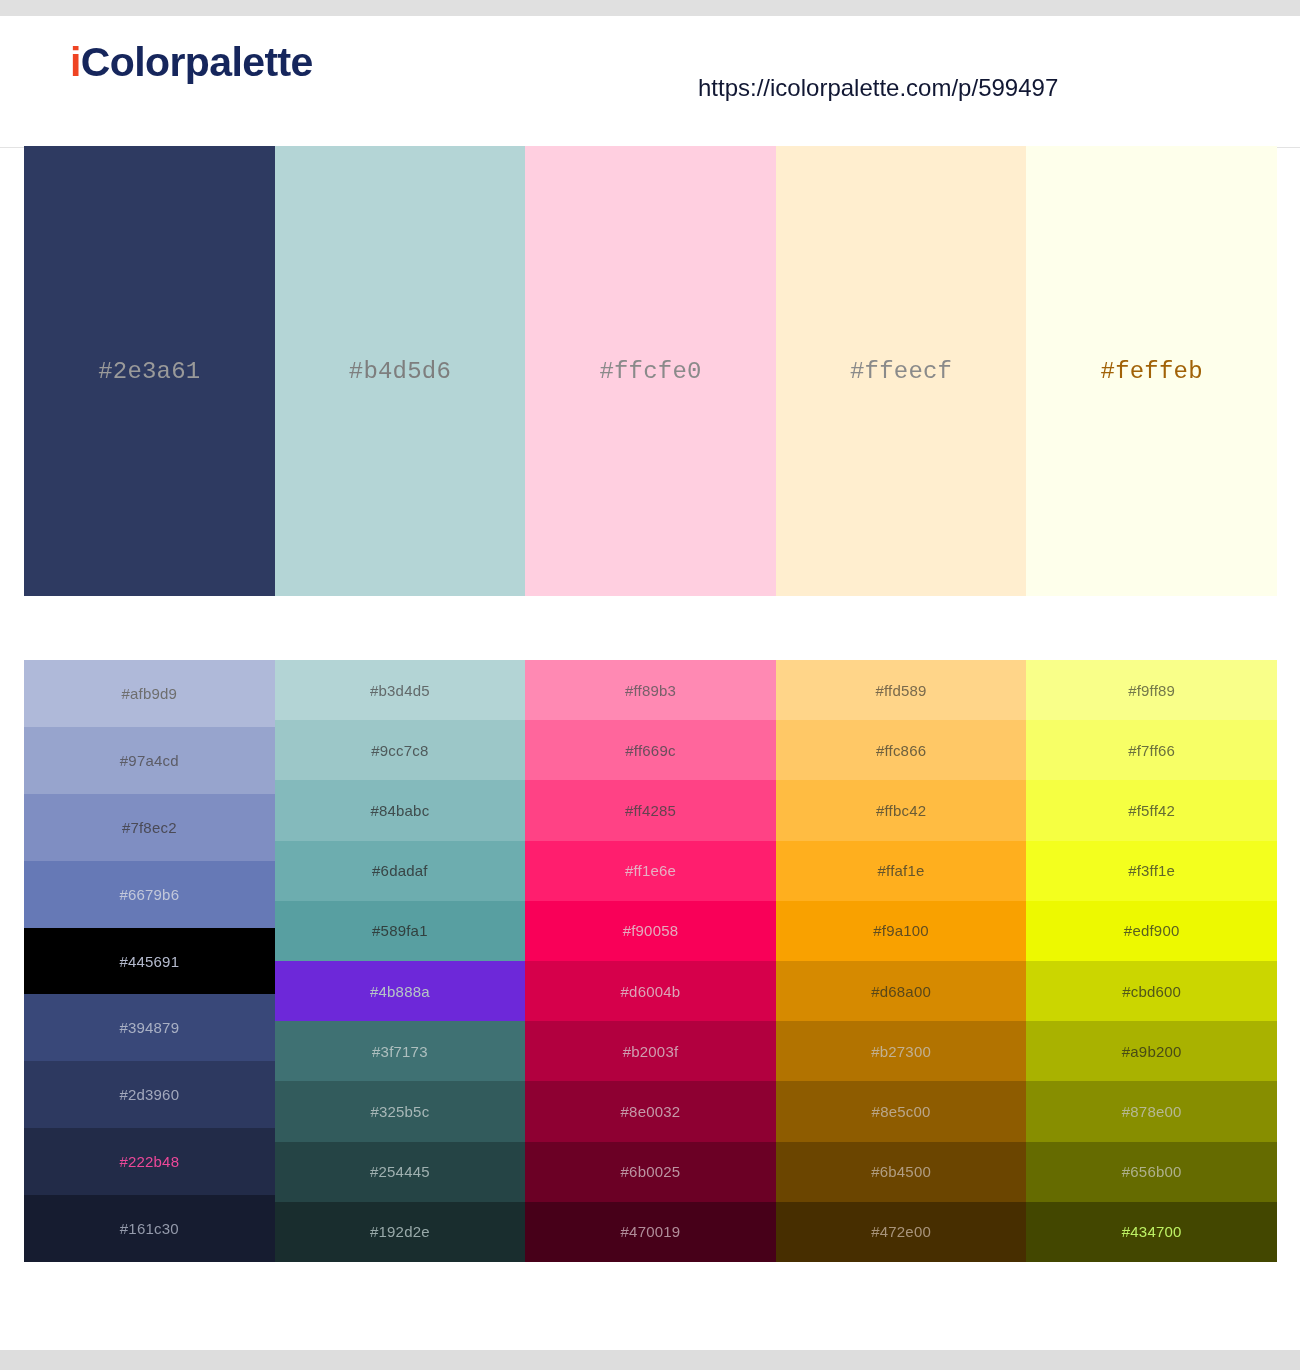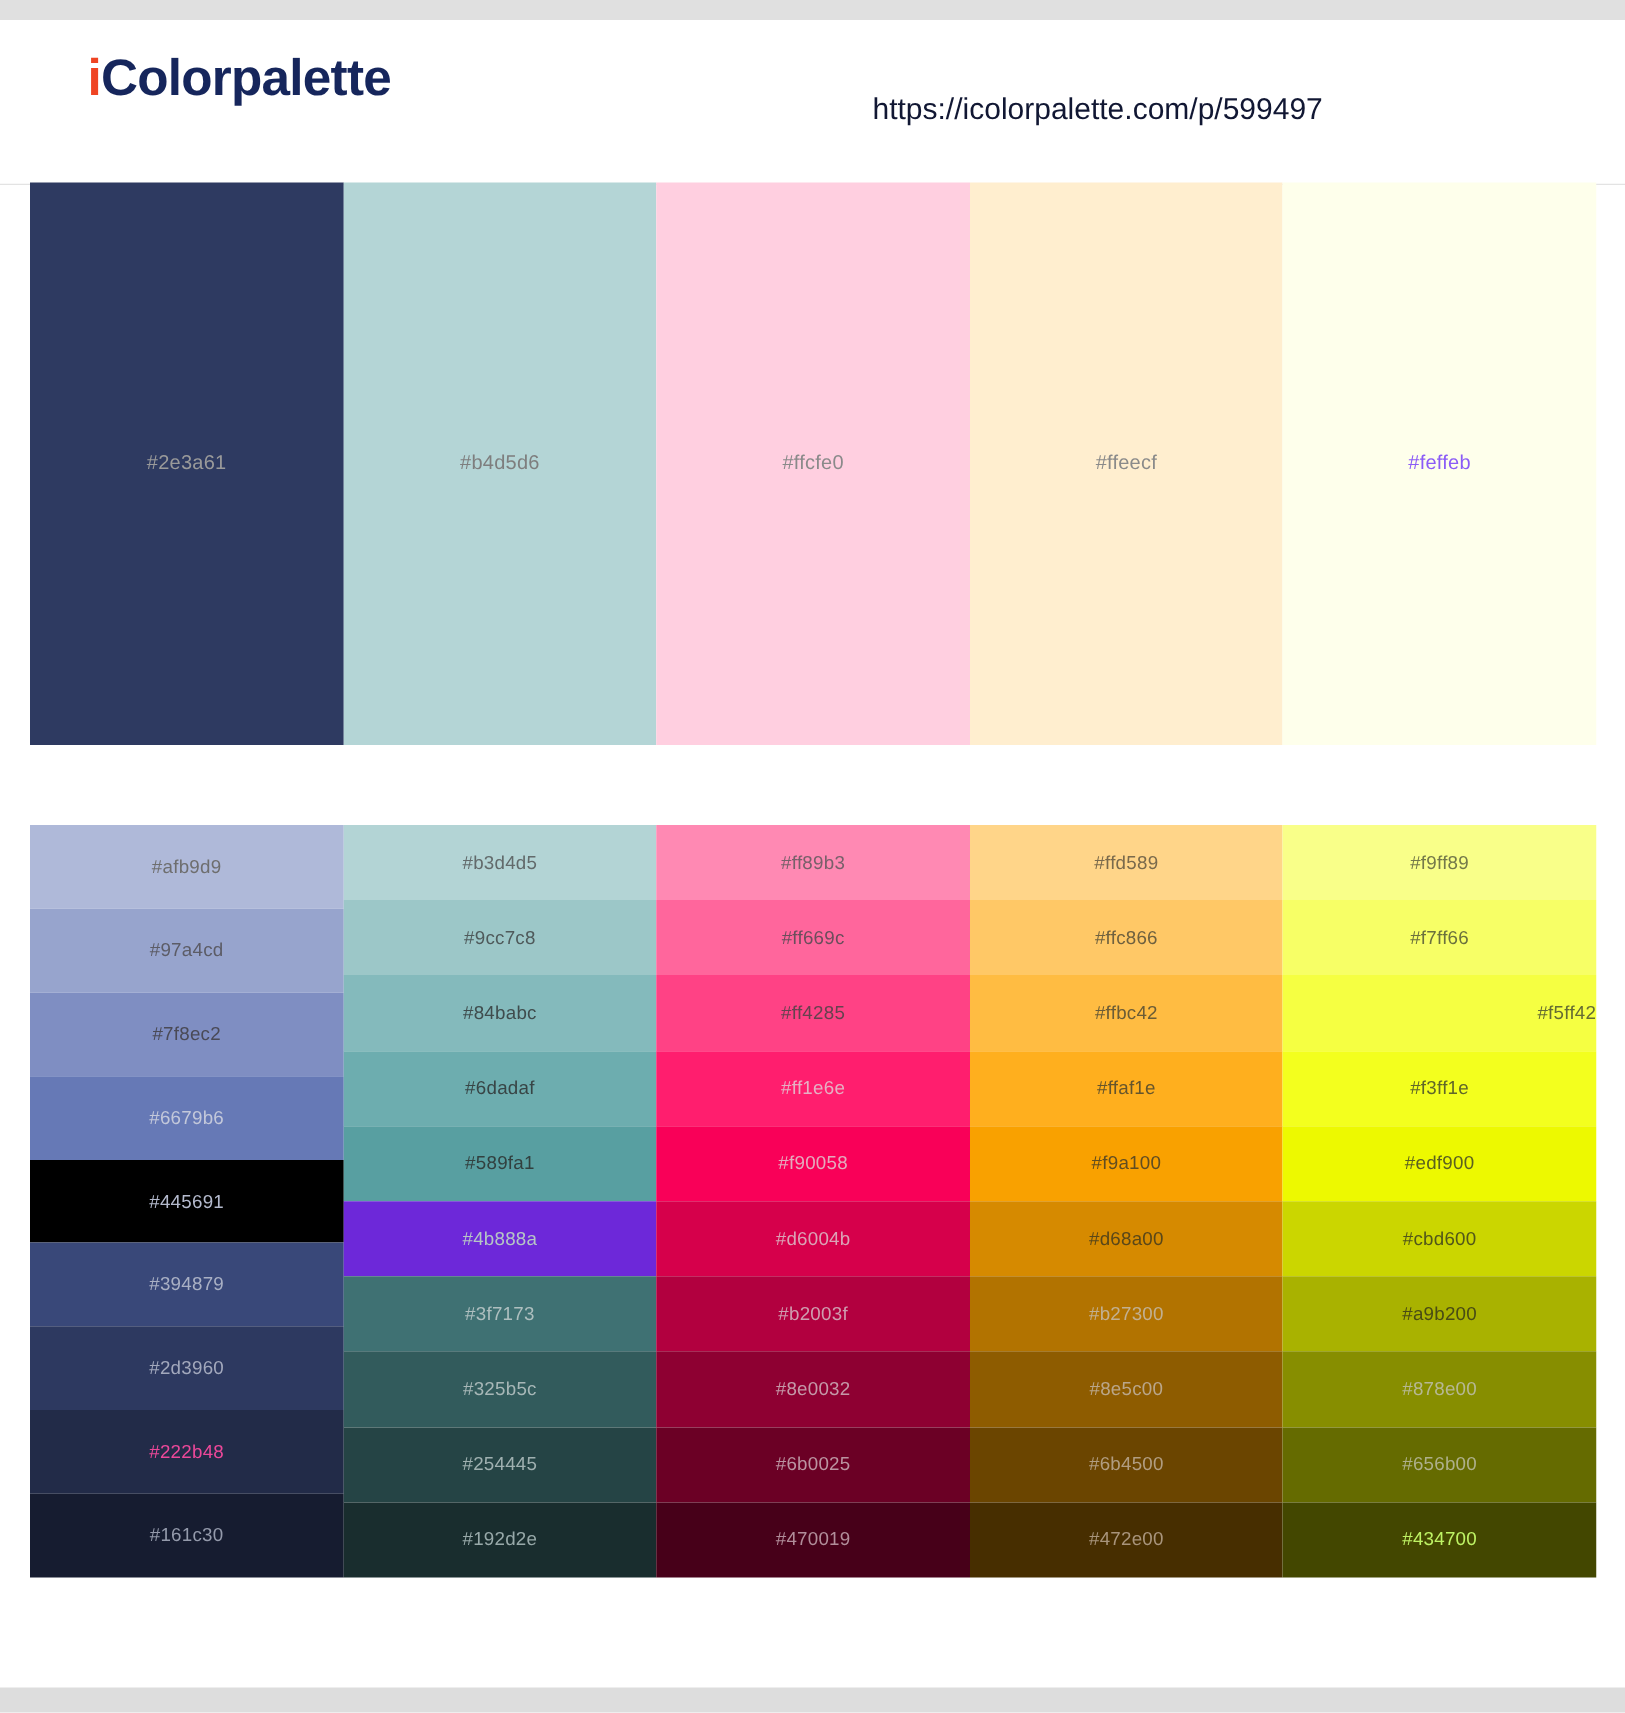--- a/index.html
+++ b/index.html
@@ -66,24 +66,25 @@
     display: flex;
   }
   .palette-cell {
     flex: 1 1 0;
     position: relative;
     display: flex;
     align-items: center;
     justify-content: center;
   }
   .palette-cell .hexlabel {
-    font-size: 16px;
+    font-size: 24px;
     color: #858585;
     letter-spacing: 0.2px;
     user-select: text;
+    font-family: Liberation Mono, monospace;
   }
 
   
   .shades-grid {
     position: absolute;
     left: 24px;
     top: 660px;
     width: 1253px;
     height: 602px;
     display: flex;
@@ -135,21 +136,21 @@
     <div class="palette-cell" style="background: rgb(180, 213, 214);">
       <span class="hexlabel" style="color: rgb(126, 126, 126);">#b4d5d6</span>
     </div>
     <div class="palette-cell" style="background: rgb(255, 207, 224);">
       <span class="hexlabel" style="color: rgb(138, 138, 138);">#ffcfe0</span>
     </div>
     <div class="palette-cell" style="background: rgb(255, 238, 207);">
       <span class="hexlabel" style="color: rgb(138, 138, 138);">#ffeecf</span>
     </div>
     <div class="palette-cell" style="background: rgb(254, 255, 235);">
-      <span class="hexlabel" style="color: #8b5cf6;">#feffeb</span>
+      <span class="hexlabel" style="color: #a16207;">#feffeb</span>
     </div>
   </div>
 
 <div class="shades-grid">
     <div class="shade-col">
       <div class="shade-cell" style="background: rgb(175, 185, 217);">
         <span class="hexlabel" style="color: rgb(110, 110, 110);">#afb9d9</span>
       </div>
       <div class="shade-cell" style="background: rgb(151, 164, 205);">
         <span class="hexlabel" style="color: rgb(92, 92, 102);">#97a4cd</span>
@@ -272,21 +273,21 @@
         <span class="hexlabel" style="color: rgb(168, 148, 123);">#472e00</span>
       </div>
     </div>
     <div class="shade-col">
       <div class="shade-cell" style="background: rgb(249, 255, 137);">
         <span class="hexlabel" style="color: rgb(116, 121, 74);">#f9ff89</span>
       </div>
       <div class="shade-cell" style="background: rgb(247, 255, 102);">
         <span class="hexlabel" style="color: rgb(107, 113, 61);">#f7ff66</span>
       </div>
-      <div class="shade-cell" style="background: rgb(245, 255, 66); justify-content: flex-end;">
+      <div class="shade-cell" style="background: rgb(245, 255, 66);">
         <span class="hexlabel" style="color: rgb(101, 108, 51);">#f5ff42</span>
       </div>
       <div class="shade-cell" style="background: rgb(243, 255, 30);">
         <span class="hexlabel" style="color: rgb(96, 103, 41);">#f3ff1e</span>
       </div>
       <div class="shade-cell" style="background: rgb(237, 249, 0);">
         <span class="hexlabel" style="color: rgb(91, 97, 31);">#edf900</span>
       </div>
       <div class="shade-cell" style="background: rgb(203, 214, 0);">
         <span class="hexlabel" style="color: rgb(82, 87, 25);">#cbd600</span>

